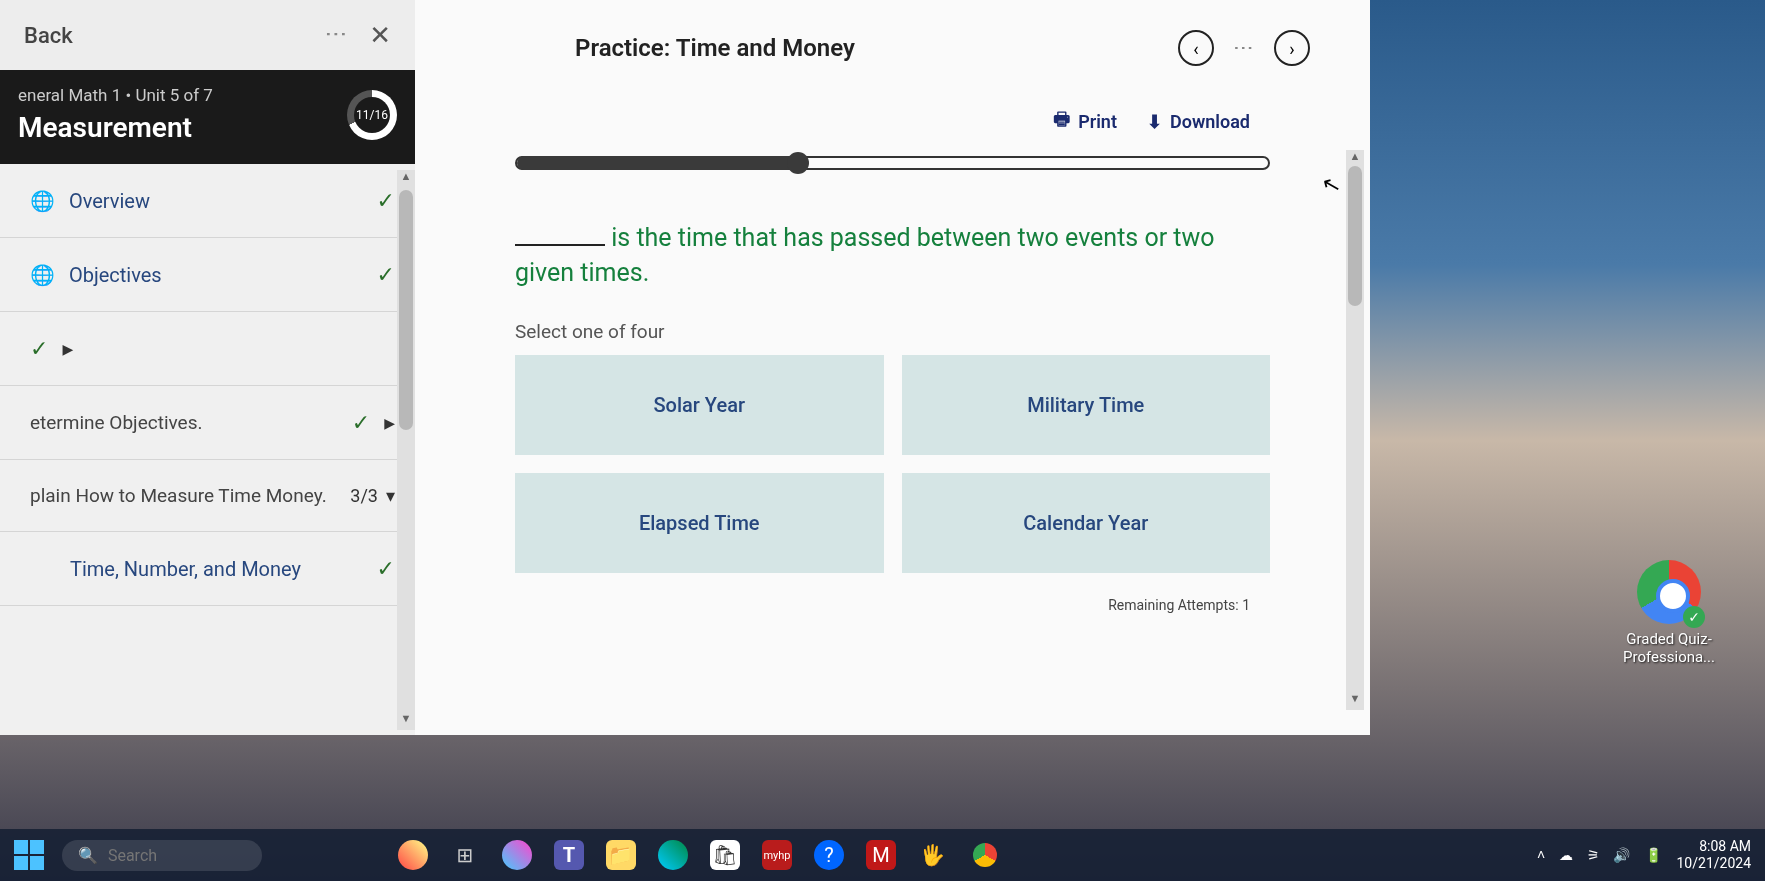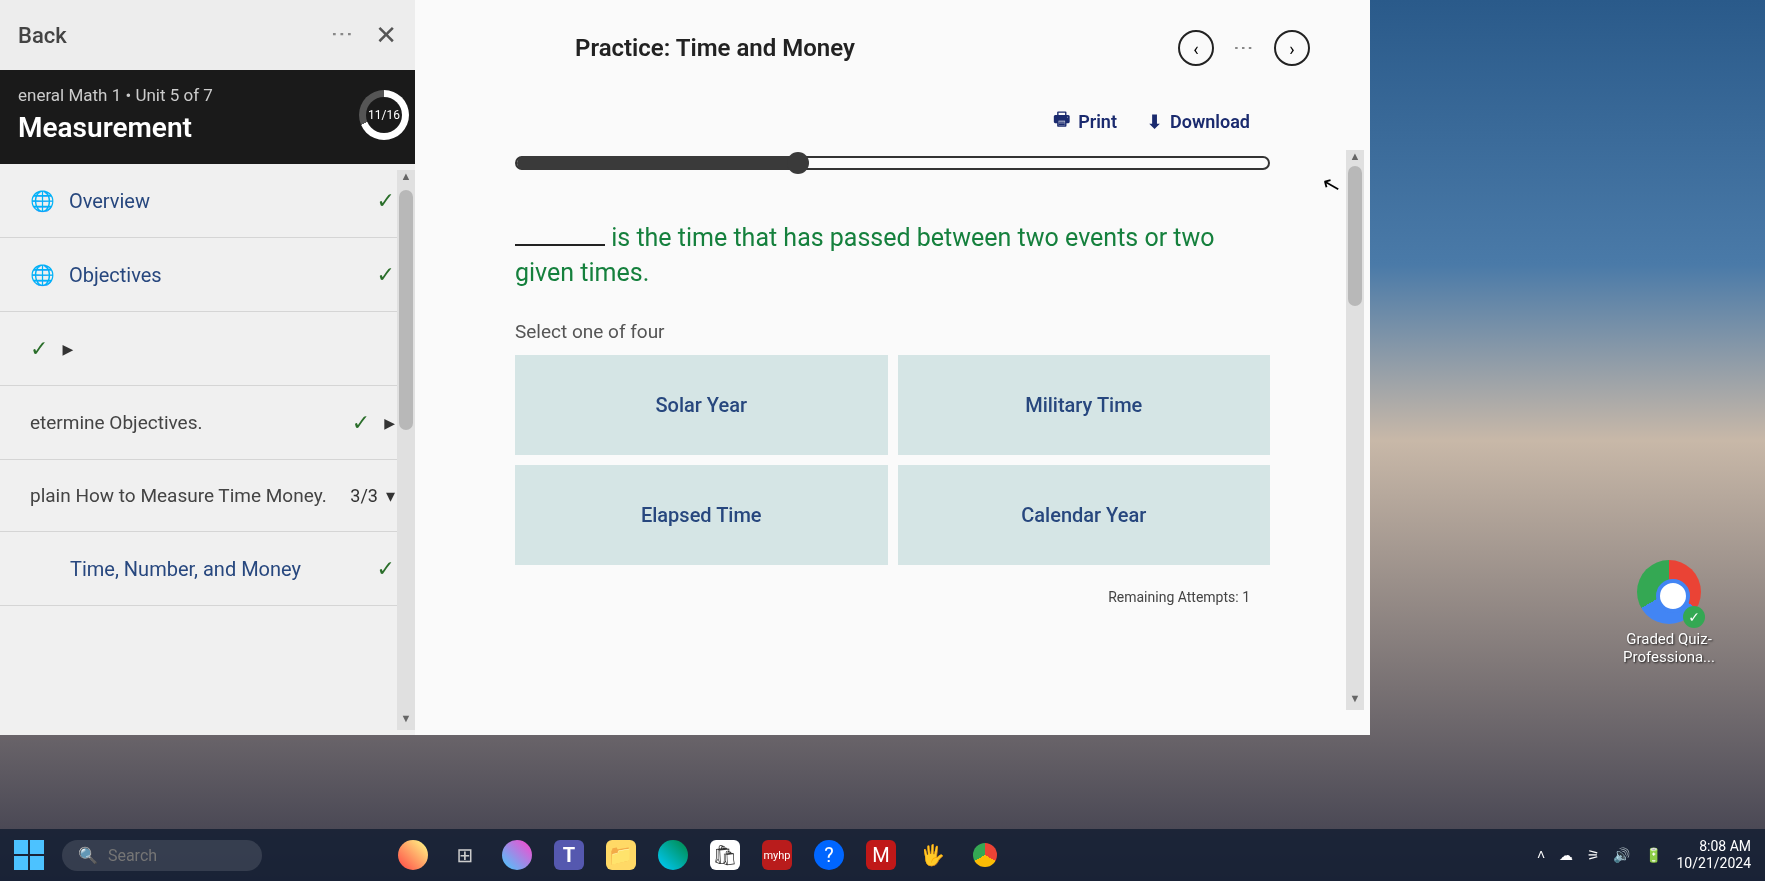--- a/index.html
+++ b/index.html
@@ -2,27 +2,27 @@
 <html><head>
 <meta charset="utf-8">
 <style>
   * { box-sizing: border-box; margin: 0; padding: 0; font-family: -apple-system, BlinkMacSystemFont, "Segoe UI", Roboto, sans-serif; }
   body { width: 1765px; height: 881px; background: linear-gradient(180deg, #2a5a8a 0%, #4a7aa8 30%, #c8b8a8 50%, #3a3a4a 100%); overflow: hidden; position: relative; }
   
   .app-window { position: absolute; top: 0; left: 0; width: 1370px; height: 735px; background: #f5f5f5; display: flex; }
   
   
   .sidebar { width: 415px; background: #e8e8e8; display: flex; flex-direction: column; position: relative; }
-  .sidebar-header-row { display: flex; justify-content: space-between; align-items: center; padding: 10px 18px; height: 70px; background: #ededed; }
+  .sidebar-header-row { display: flex; justify-content: space-between; align-items: center; padding: 10px 24px; height: 70px; background: #ededed; }
   .back-btn { color: #444; font-size: 22px; font-weight: 500; cursor: pointer; }
   .header-actions { display: flex; gap: 20px; align-items: center; }
   .kebab { color: #888; font-size: 22px; letter-spacing: 2px; writing-mode: vertical-rl; cursor: pointer; }
   .close-x { color: #555; font-size: 26px; cursor: pointer; font-weight: 300; }
   
-  .unit-banner { background: #1a1a1a; color: #fff; padding: 15px 6px 20px 18px; display: flex; justify-content: space-between; align-items: center; }
+  .unit-banner { background: #1a1a1a; color: #fff; padding: 15px 18px 20px 18px; display: flex; justify-content: space-between; align-items: center; }
   .unit-texts { display: flex; flex-direction: column; gap: 6px; }
   .breadcrumb { color: #ccc; font-size: 17px; }
   .unit-title { color: #fff; font-size: 28px; font-weight: 600; }
   .progress-ring { width: 50px; height: 50px; border-radius: 50%; position: relative; background: conic-gradient(#fff 0deg 247deg, #555 247deg 360deg); display: flex; align-items: center; justify-content: center; }
   .progress-ring::before { content: ""; position: absolute; width: 36px; height: 36px; border-radius: 50%; background: #1a1a1a; }
   .progress-ring span { position: relative; color: #fff; font-size: 12px; z-index: 1; }
   
   .lesson-list { flex: 1; overflow-y: auto; background: #f0f0f0; }
   .lesson-item { display: flex; align-items: center; justify-content: space-between; padding: 24px 20px 24px 30px; border-bottom: 1px solid #d5d5d5; cursor: pointer; }
   .lesson-left { display: flex; align-items: center; gap: 14px; color: #27477e; font-size: 20px; }
@@ -53,21 +53,21 @@
   
   .progress-track { margin: 10px 40px 30px 40px; height: 14px; border: 2px solid #333; border-radius: 8px; position: relative; background: #fafafa; }
   .progress-fill { position: absolute; left: 0; top: -2px; height: 14px; width: 37%; background: #3a3a3a; border-radius: 8px 0 0 8px; }
   .progress-handle { position: absolute; left: 36%; top: -6px; width: 22px; height: 22px; background: #3a3a3a; border-radius: 50%; }
   
   .question-text { font-size: 25px; color: #15803d; line-height: 1.4; margin: 20px 40px 30px 40px; }
   .blank { display: inline-block; width: 90px; border-bottom: 2px solid #222; }
   
   .instruct { color: #555; font-size: 19px; margin: 0 40px 12px 40px; }
   
-  .options { display: grid; grid-template-columns: 1fr 1fr; gap: 10px; margin: 0 40px; }
+  .options { display: grid; grid-template-columns: 1fr 1fr; gap: 18px; margin: 0 40px; }
   .option { background: #d5e5e5; height: 100px; display: flex; align-items: center; justify-content: center; color: #27477e; font-size: 20px; font-weight: 500; cursor: pointer; }
   
   .remain { text-align: right; color: #444; font-size: 14px; margin: 24px 60px 0 0; }
   
   .main-scrollbar { position: absolute; right: 6px; top: 150px; width: 18px; height: 560px; background: #e0e0e0; }
   .main-thumb { position: absolute; top: 16px; width: 14px; left: 2px; height: 140px; background: #b8b8b8; border-radius: 7px; }
   
   .cursor { position: absolute; right: 30px; top: 172px; font-size: 22px; color: #000; transform: rotate(-15deg); }
   
   

